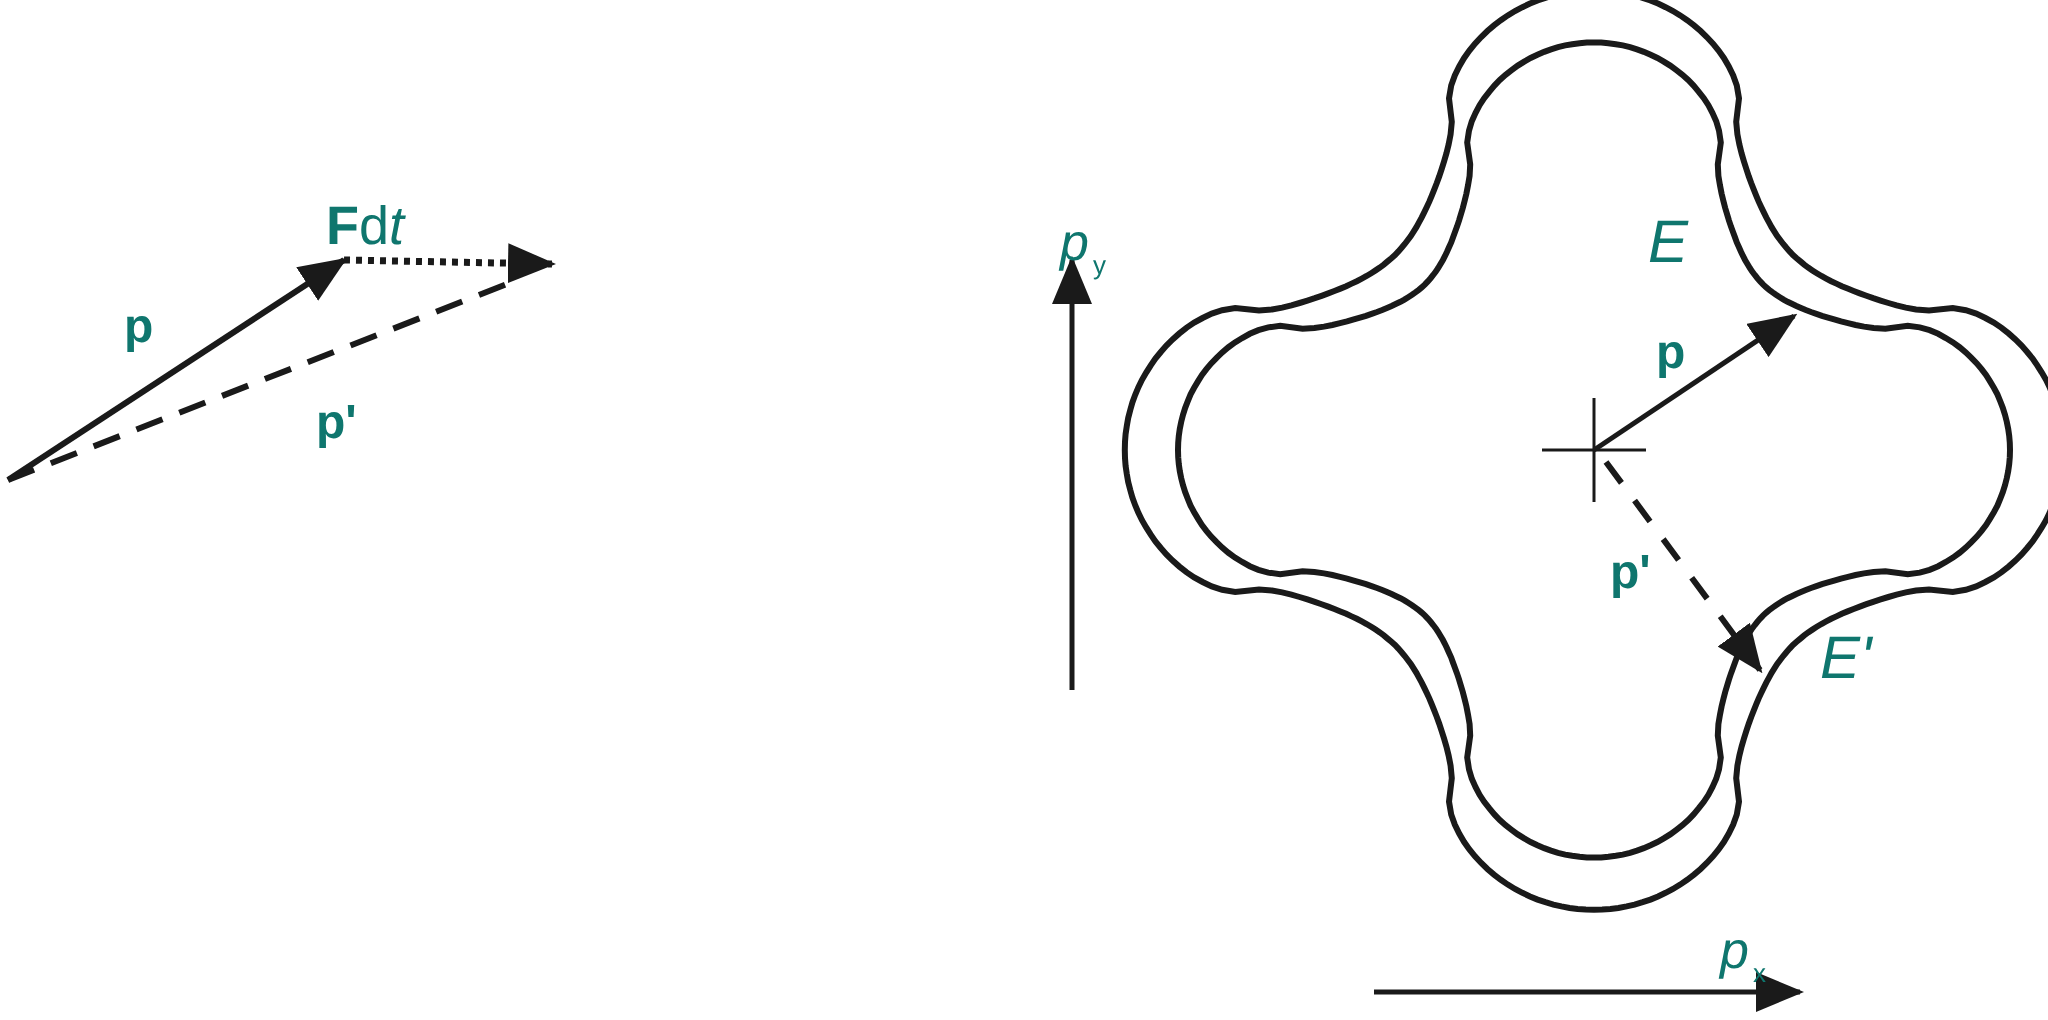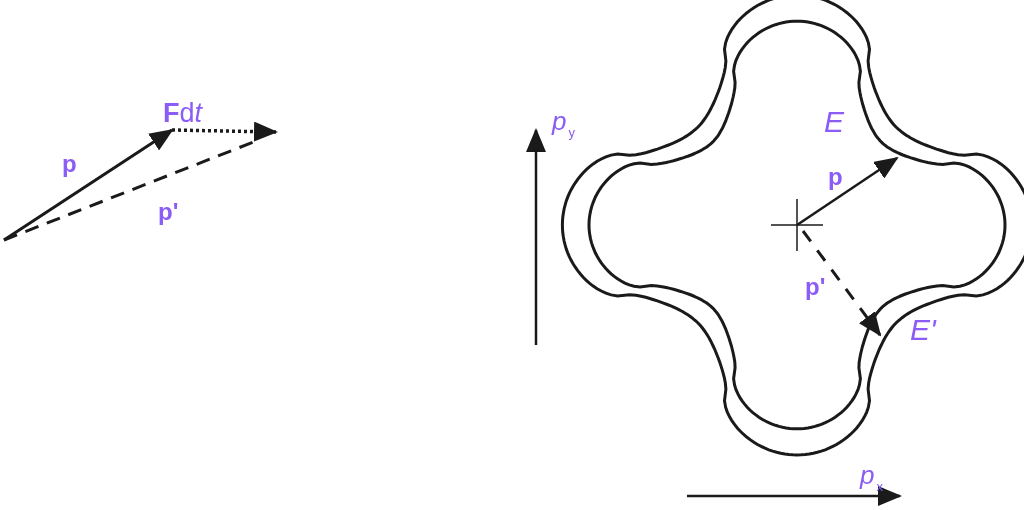--- a/index.html
+++ b/index.html
@@ -1,19 +1,19 @@
 <!DOCTYPE html>
 <html><head>
 <meta charset="utf-8">
 <style>
   html, body { margin: 0; padding: 0; background: #ffffff; }
   body { width: 1024px; height: 510px; overflow: hidden; position: relative; }
   #stage { position: absolute; left: 0; top: 0; width: 1024px; height: 510px; }
   svg { display: block; }
-  .lbl { position: absolute; font-family: "Liberation Sans", sans-serif; color: #8b5cf6; white-space: nowrap; line-height: 1; }
+  .lbl { position: absolute; font-family: "Liberation Sans", sans-serif; color: #0f766e; white-space: nowrap; line-height: 1; }
   .bold { font-weight: bold; }
   .ital { font-style: italic; }
   .sub { font-size: 13px; font-style: normal; position: relative; top: 7px; left: 2px; }
 </style>
 </head>
 <body>
 
 <div id="stage">
   <svg width="1024" height="510" viewBox="0 0 1024 510">
     <defs>
@@ -47,21 +47,21 @@
     <line id="rp" stroke="#1a1a1a" stroke-width="2.5" marker-end="url(#ahBig)" x1="797" y1="225" x2="897" y2="158"></line>
     <line id="rpp" stroke="#1a1a1a" stroke-width="3" stroke-dasharray="13,11" marker-end="url(#ahBig)" x1="803" y1="231" x2="880" y2="335"></line>
   </svg>
 
   <div class="lbl" style="left:163px; top:100px; font-size:27px;">
     <span class="bold">F</span><span>d</span><span class="ital">t</span>
   </div>
   <div class="lbl bold" style="left:62px; top:152px; font-size:24px;">p</div>
   <div class="lbl bold" style="left:158px; top:200px; font-size:24px;">p'</div>
 
-  <div class="lbl ital" style="left:552px; top:108px; font-size:26px;">
+  <div class="lbl ital" style="left:530px; top:108px; font-size:26px;">
     <span>p</span><span class="sub">y</span>
   </div>
   <div class="lbl ital" style="left:860px; top:462px; font-size:26px;">
     <span>p</span><span class="sub">x</span>
   </div>
 
   <div class="lbl ital" style="left:824px; top:107px; font-size:30px;">E</div>
   <div class="lbl ital" style="left:910px; top:315px; font-size:30px;">E'</div>
   <div class="lbl bold" style="left:828px; top:165px; font-size:24px;">p</div>
   <div class="lbl bold" style="left:805px; top:275px; font-size:24px;">p'</div>

